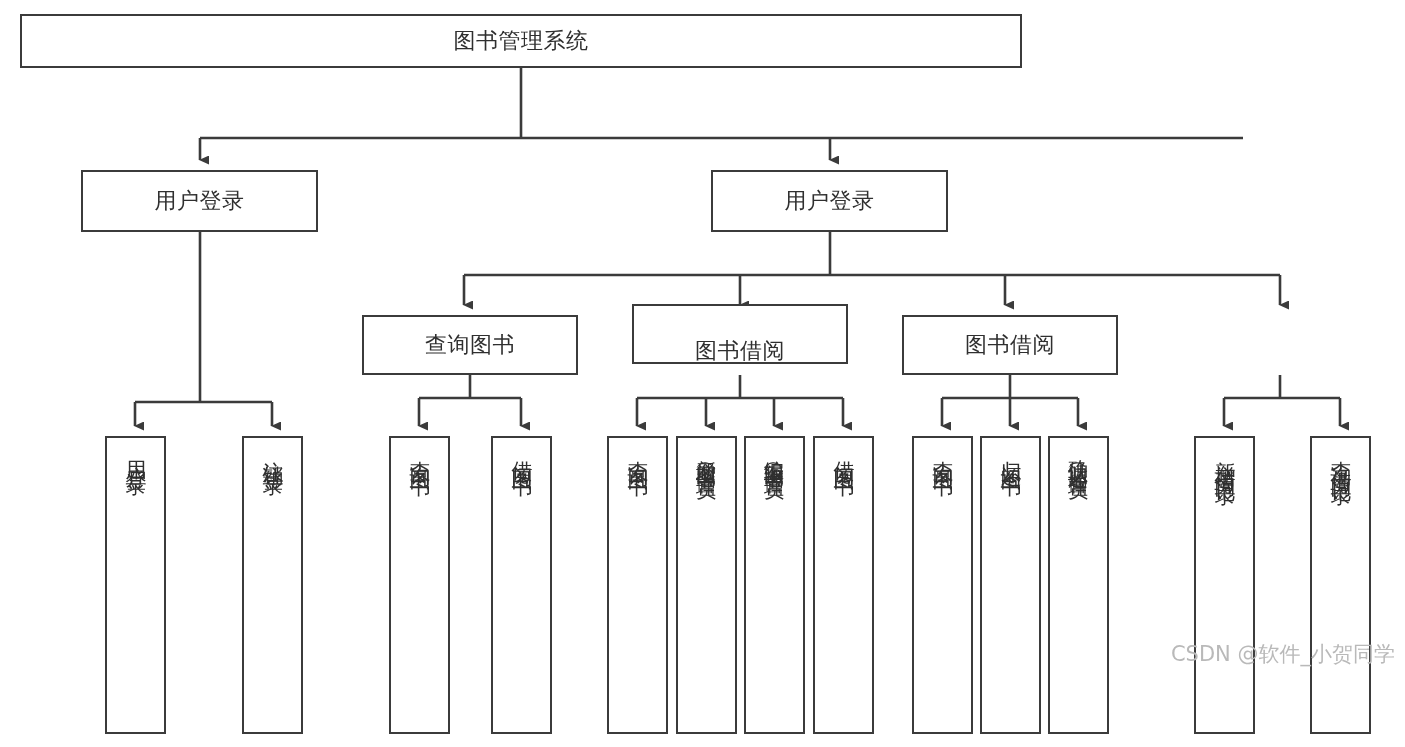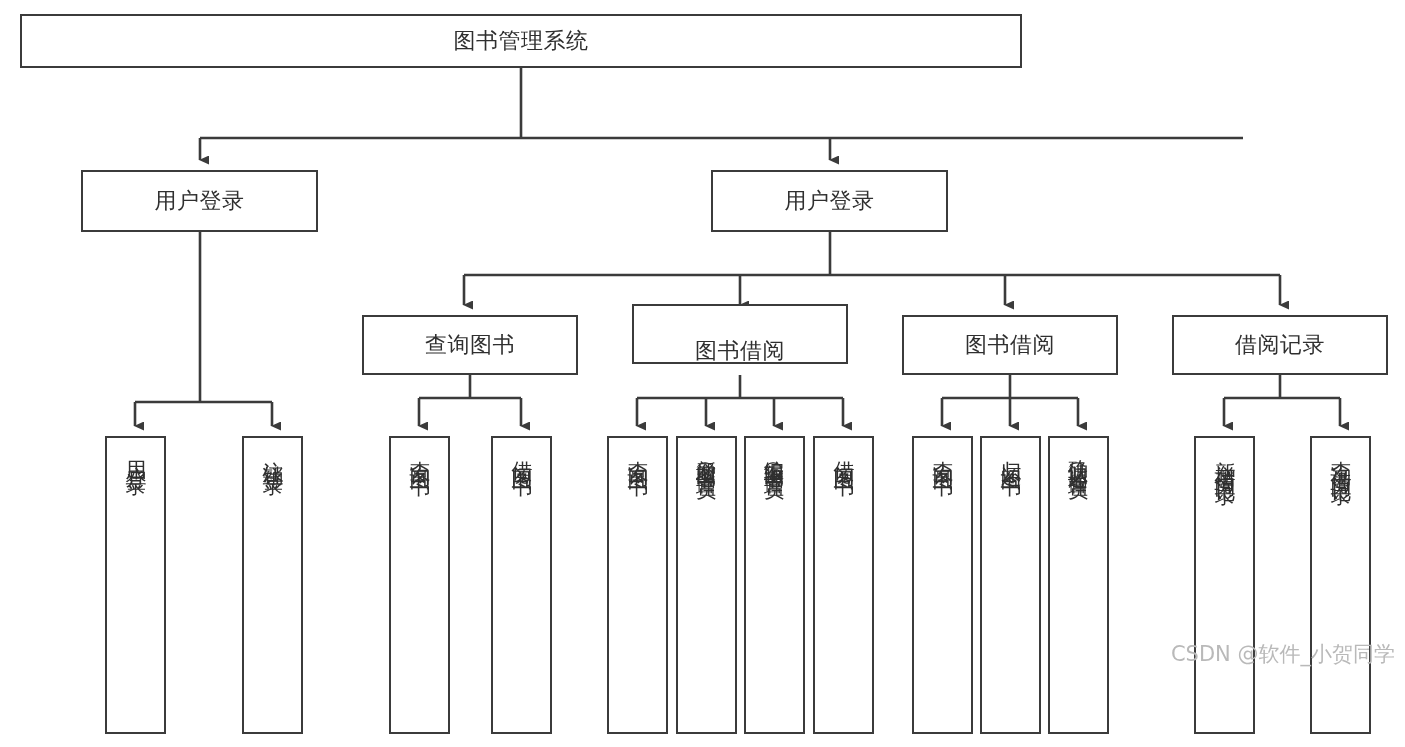--- a/index.html
+++ b/index.html
@@ -147,23 +147,20 @@
 
   <div class="node horizontal" style="left:362px; top:315px; width:216px; height:60px;">
     <span class="node-label">查询图书</span>
   </div>
   <div class="node horizontal" style="left:632px; top:304px; width:216px; height:60px;align-items:flex-end;">
     <span class="node-label">图书借阅</span>
   </div>
   <div class="node horizontal" style="left:902px; top:315px; width:216px; height:60px;">
     <span class="node-label">图书借阅</span>
   </div>
-  <div class="node horizontal" style="left:1172px; top:315px; width:216px; height:60px;">
-    <span class="node-label">借阅记录</span>
-  </div>
 
   <div class="node leaf" style="left:105px; top:436px; width:61px; height:298px;">
     <span class="node-label">用户登录</span>
   </div>
   <div class="node leaf" style="left:242px; top:436px; width:61px; height:298px;">
     <span class="node-label">注销登录</span>
   </div>
 
   <div class="node leaf" style="left:389px; top:436px; width:61px; height:298px;">
     <span class="node-label">查询图书</span>

